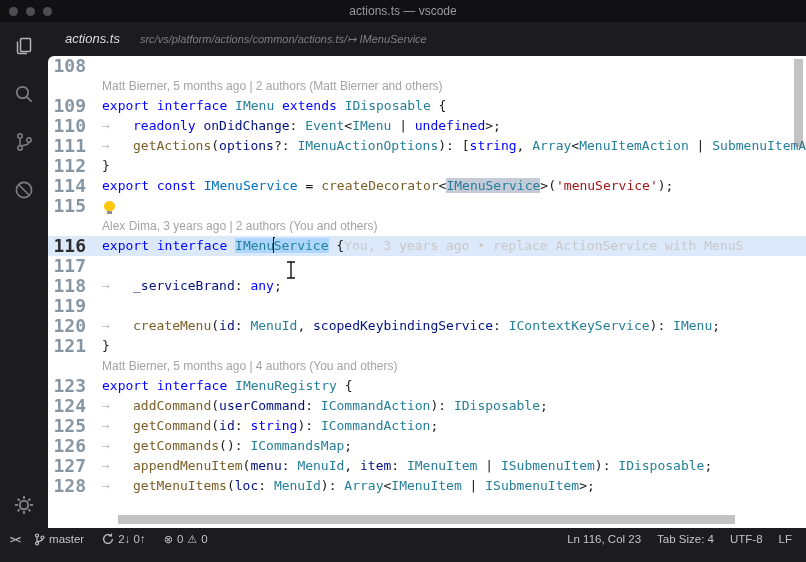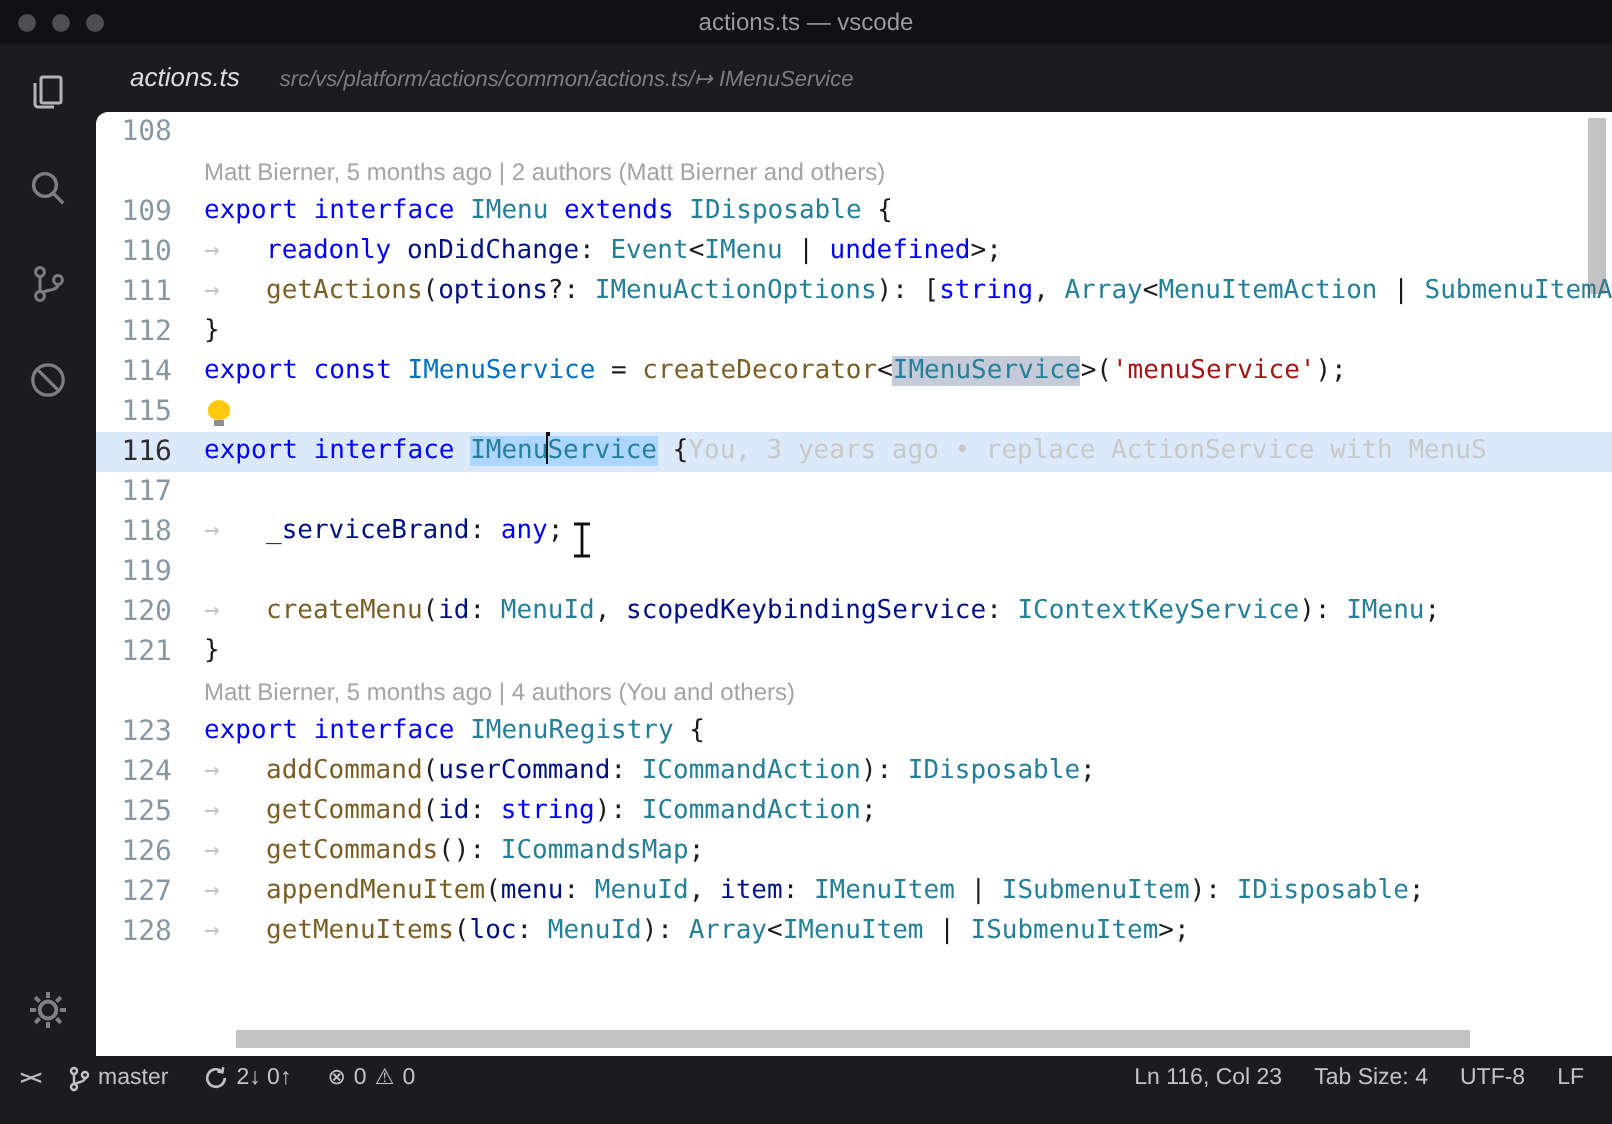--- a/index.html
+++ b/index.html
@@ -28,21 +28,21 @@
   .editor-header { flex:0 0 34px; display:flex; align-items:baseline; padding:9px 0 0 17px; gap:20px; font-style:italic; }
   .tab-file { color:#dcdcdf; font-size:13px; }
   .tab-path { color:#7d7d85; font-size:11px; }
 
   
   .editor { flex:1; background:#ffffff; border-top-left-radius:6px; position:relative; overflow:hidden;
             font-family:"DejaVu Sans Mono","Liberation Mono",monospace; font-size:13px; }
   .rows { position:absolute; inset:0; }
   .row { display:flex; height:20px; line-height:20px; white-space:pre; }
   .row.current { background:var(--linehl); }
-  .gutter { flex:0 0 54px; padding-right:16px; text-align:right; color:#8796a3; font-size:14px; }
+  .gutter { flex:0 0 54px; padding-right:16px; text-align:right; color:#8796a3; font-size:18px;font-weight:bold; }
   .row.current .gutter { color:#2d2d2d; }
   .content { flex:1; overflow:hidden; }
   .blame { color:var(--blame); font-family:"Liberation Sans",sans-serif; font-size:12px; }
   .kw{color:var(--keyword);} .ty{color:var(--type);} .fn{color:var(--func);}
   .vr{color:var(--variable);} .cn{color:var(--constant);} .st{color:var(--string);} .pl{color:var(--punct);}
   .tab { display:inline-block; width:31px; color:var(--ws); }
   .hl  { background:var(--wordhl); }
   .sel { background:var(--selection); }
   .ghost { color:var(--ghost); }
   .caret { display:inline-block; width:1.5px; height:16px; background:#101010; vertical-align:-3px; margin:0 -1px; }
@@ -125,20 +125,21 @@
       <div class="editor">
         <div class="rows">
             <div class="row"><span class="gutter">108</span><span class="content"></span></div>
             <div class="row"><span class="gutter"></span><span class="content blame">Matt Bierner, 5 months ago | 2 authors (Matt Bierner and others)</span></div>
             <div class="row"><span class="gutter">109</span><span class="content"><span class="kw">export</span><span class="pl"> </span><span class="kw">interface</span><span class="pl"> </span><span class="ty">IMenu</span><span class="pl"> </span><span class="kw">extends</span><span class="pl"> </span><span class="ty">IDisposable</span><span class="pl"> {</span></span></div>
             <div class="row"><span class="gutter">110</span><span class="content"><span class="tab">→</span><span class="kw">readonly</span><span class="pl"> </span><span class="vr">onDidChange</span><span class="pl">: </span><span class="ty">Event</span><span class="pl">&lt;</span><span class="ty">IMenu</span><span class="pl"> | </span><span class="kw">undefined</span><span class="pl">&gt;;</span></span></div>
             <div class="row"><span class="gutter">111</span><span class="content"><span class="tab">→</span><span class="fn">getActions</span><span class="pl">(</span><span class="vr">options</span><span class="pl">?: </span><span class="ty">IMenuActionOptions</span><span class="pl">): [</span><span class="kw">string</span><span class="pl">, </span><span class="ty">Array</span><span class="pl">&lt;</span><span class="ty">MenuItemAction</span><span class="pl"> | </span><span class="ty">SubmenuItemAction</span></span></div>
             <div class="row"><span class="gutter">112</span><span class="content"><span class="pl">}</span></span></div>
             <div class="row"><span class="gutter">114</span><span class="content"><span class="kw">export</span><span class="pl"> </span><span class="kw">const</span><span class="pl"> </span><span class="cn">IMenuService</span><span class="pl"> = </span><span class="fn">createDecorator</span><span class="pl">&lt;</span><span class="ty hl">IMenuService</span><span class="pl">&gt;(</span><span class="st">'menuService'</span><span class="pl">);</span></span></div>
             <div class="row"><span class="gutter">115</span><span class="content"><span class="bulb"></span></span></div>
+            <div class="row"><span class="gutter"></span><span class="content blame">Alex Dima, 3 years ago | 2 authors (You and others)</span></div>
             <div class="row current"><span class="gutter">116</span><span class="content"><span class="kw">export</span><span class="pl"> </span><span class="kw">interface</span><span class="pl"> </span><span class="ty sel">IMenu</span><span class="caret"></span><span class="ty sel">Service</span><span class="pl"> {</span><span class="ghost">You, 3 years ago • replace ActionService with MenuS</span></span></div>
             <div class="row"><span class="gutter">117</span><span class="content"></span></div>
             <div class="row"><span class="gutter">118</span><span class="content"><span class="tab">→</span><span class="vr">_serviceBrand</span><span class="pl">: </span><span class="kw">any</span><span class="pl">;</span></span></div>
             <div class="row"><span class="gutter">119</span><span class="content"></span></div>
             <div class="row"><span class="gutter">120</span><span class="content"><span class="tab">→</span><span class="fn">createMenu</span><span class="pl">(</span><span class="vr">id</span><span class="pl">: </span><span class="ty">MenuId</span><span class="pl">, </span><span class="vr">scopedKeybindingService</span><span class="pl">: </span><span class="ty">IContextKeyService</span><span class="pl">): </span><span class="ty">IMenu</span><span class="pl">;</span></span></div>
             <div class="row"><span class="gutter">121</span><span class="content"><span class="pl">}</span></span></div>
             <div class="row"><span class="gutter"></span><span class="content blame">Matt Bierner, 5 months ago | 4 authors (You and others)</span></div>
             <div class="row"><span class="gutter">123</span><span class="content"><span class="kw">export</span><span class="pl"> </span><span class="kw">interface</span><span class="pl"> </span><span class="ty">IMenuRegistry</span><span class="pl"> {</span></span></div>
             <div class="row"><span class="gutter">124</span><span class="content"><span class="tab">→</span><span class="fn">addCommand</span><span class="pl">(</span><span class="vr">userCommand</span><span class="pl">: </span><span class="ty">ICommandAction</span><span class="pl">): </span><span class="ty">IDisposable</span><span class="pl">;</span></span></div>
             <div class="row"><span class="gutter">125</span><span class="content"><span class="tab">→</span><span class="fn">getCommand</span><span class="pl">(</span><span class="vr">id</span><span class="pl">: </span><span class="kw">string</span><span class="pl">): </span><span class="ty">ICommandAction</span><span class="pl">;</span></span></div>

